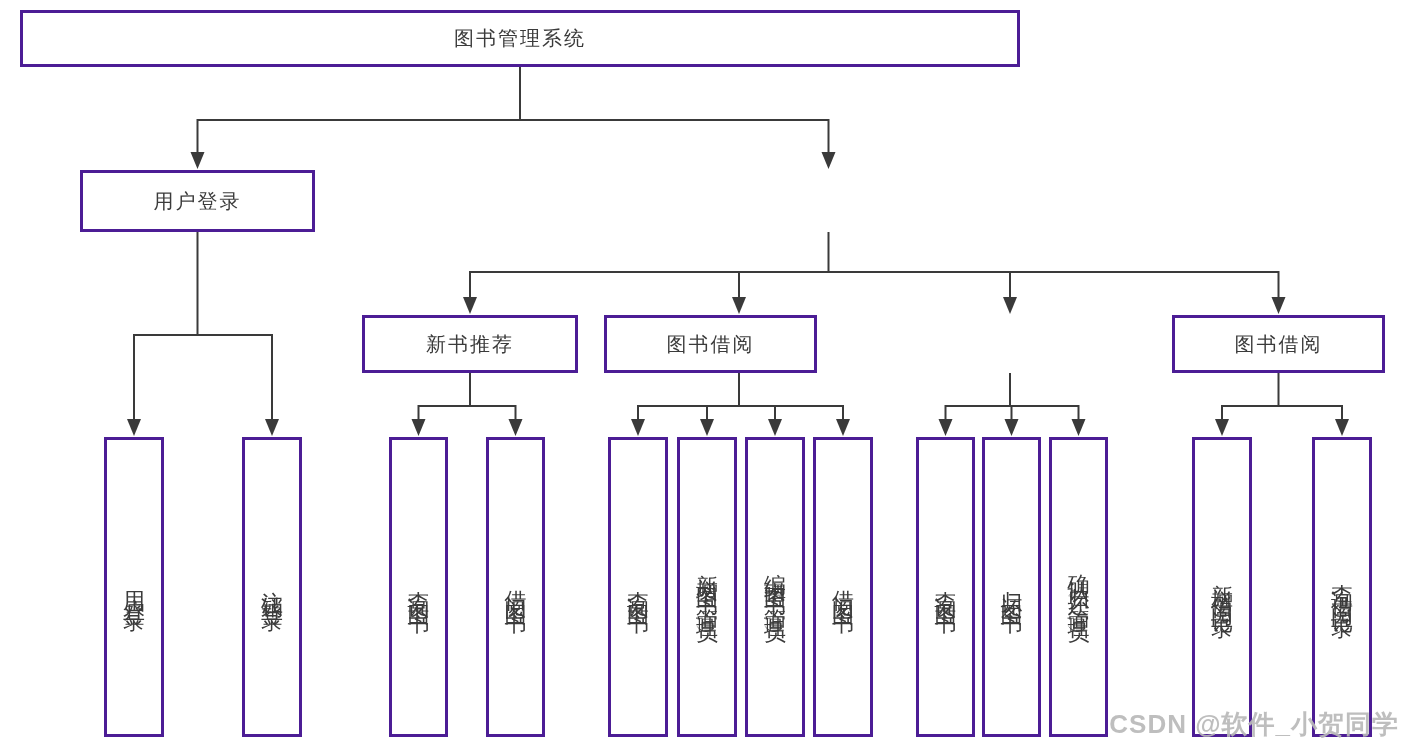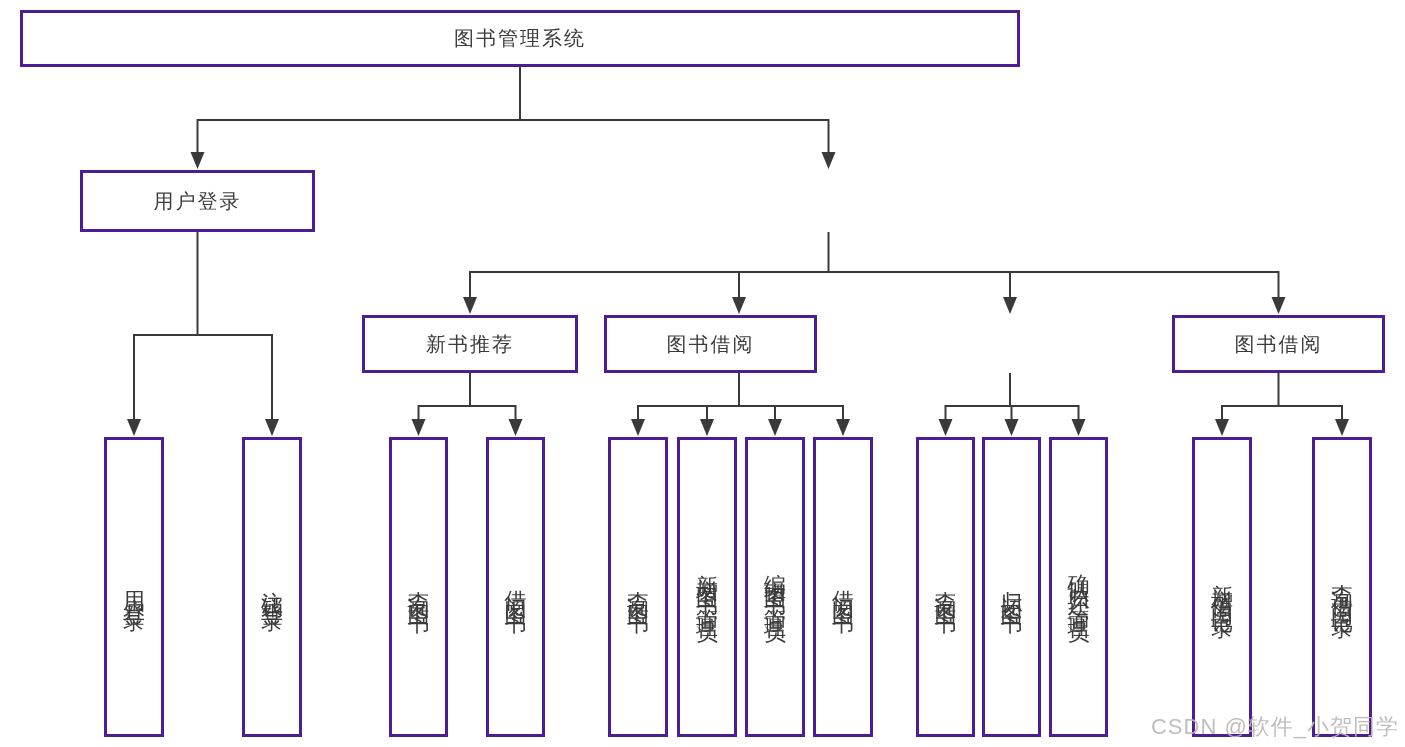--- a/index.html
+++ b/index.html
@@ -32,25 +32,26 @@
     font-size:22px;
     letter-spacing:7px;
     line-height:1;
     color:#3b3b3b;
     white-space:nowrap;
   }
   .watermark{
     position:absolute;
     right:6px;
     bottom:5px;
-    font-size:22px;
+    font-size:26px;
     color:rgba(185,185,185,0.92);
     letter-spacing:1px;
     white-space:nowrap;
     z-index:5;
+    font-weight:bold;
   }
 </style>
 </head>
 <body>
 
 <div class="stage">
 
   <svg class="connectors" width="1405" height="747" viewBox="0 0 1405 747" stroke="#3a3a3a" stroke-width="2" fill="#3a3a3a">
 
     <line x1="520" y1="67" x2="520" y2="121"></line>

